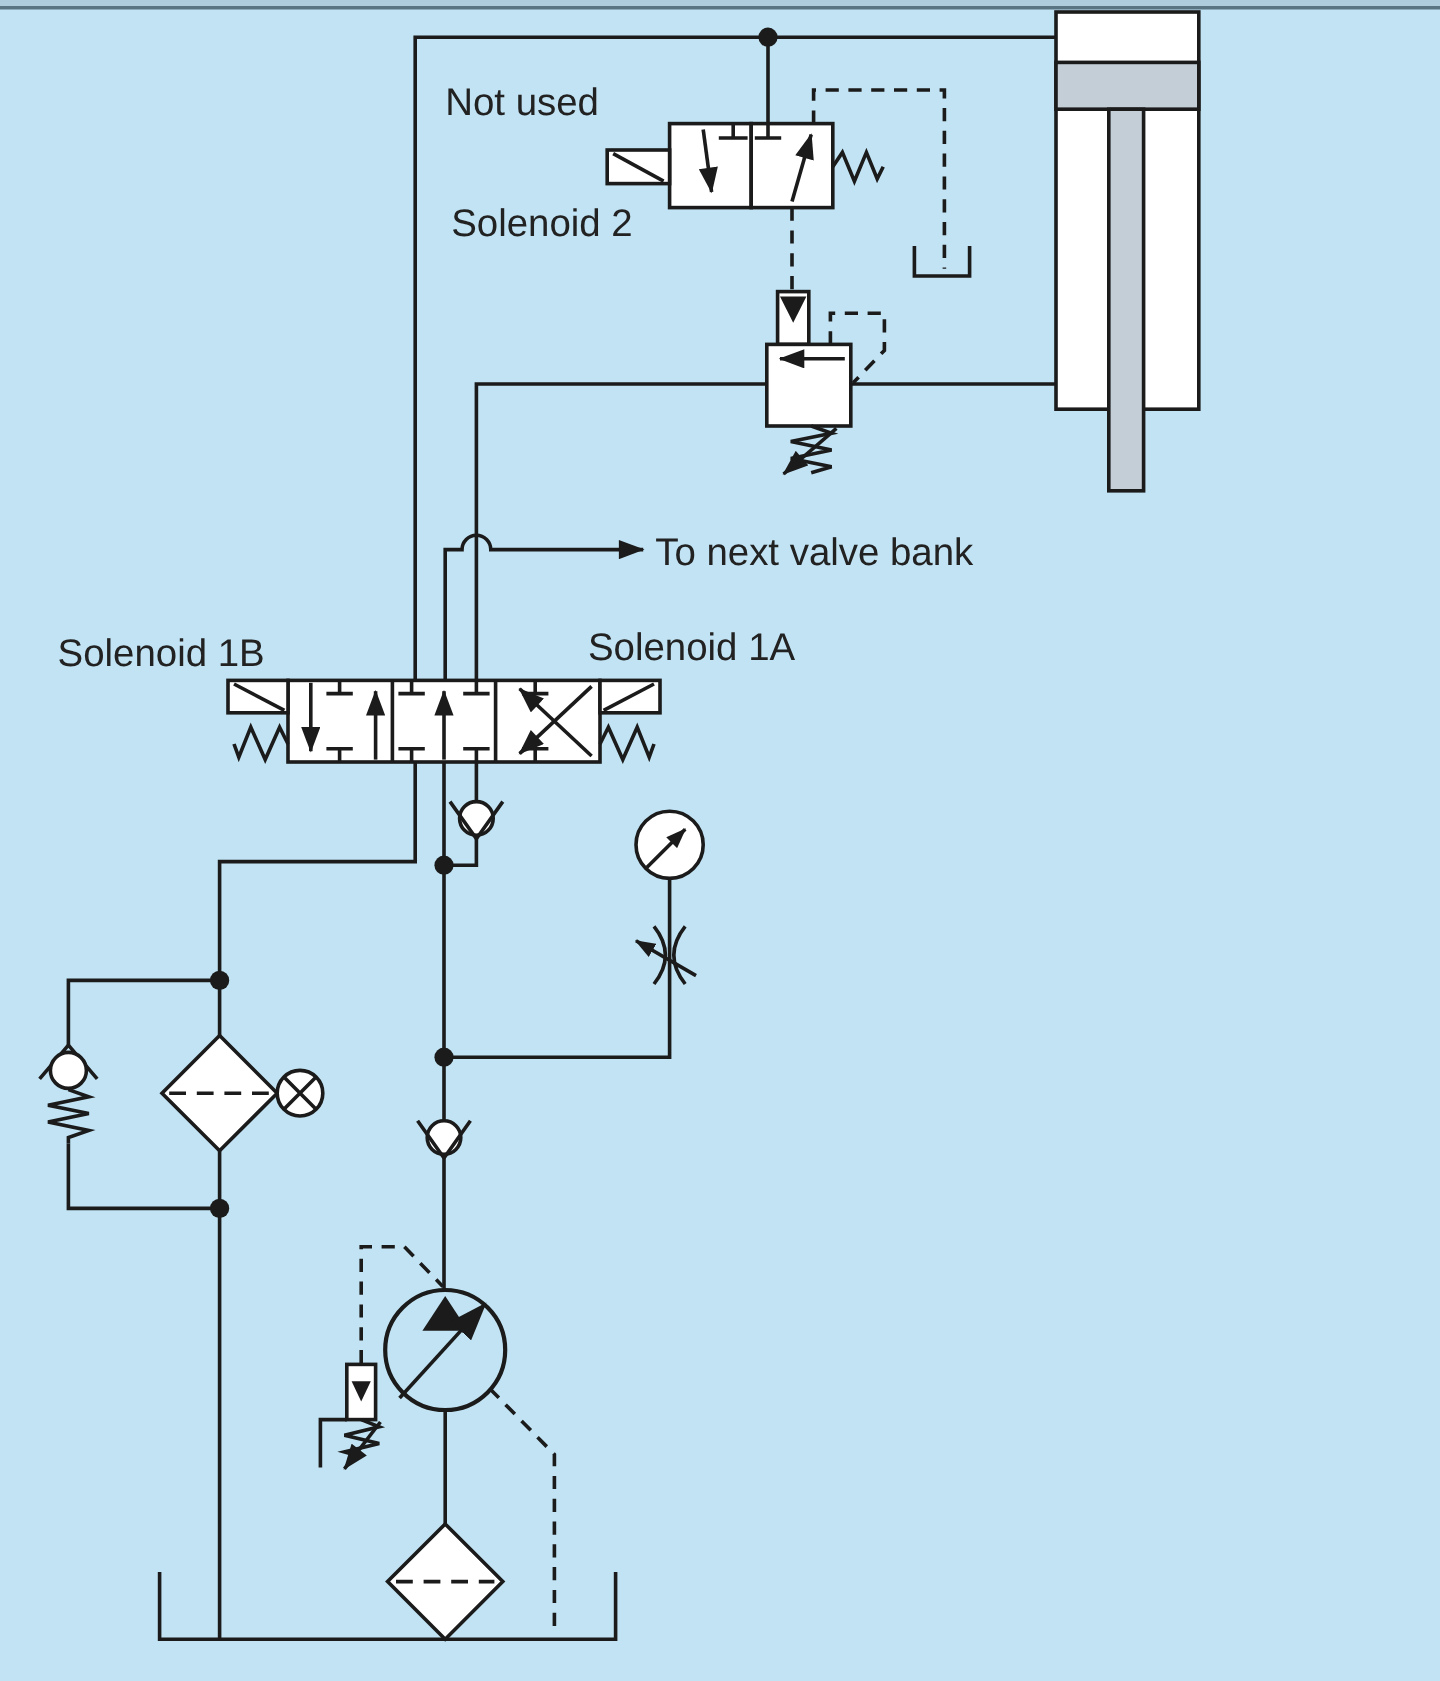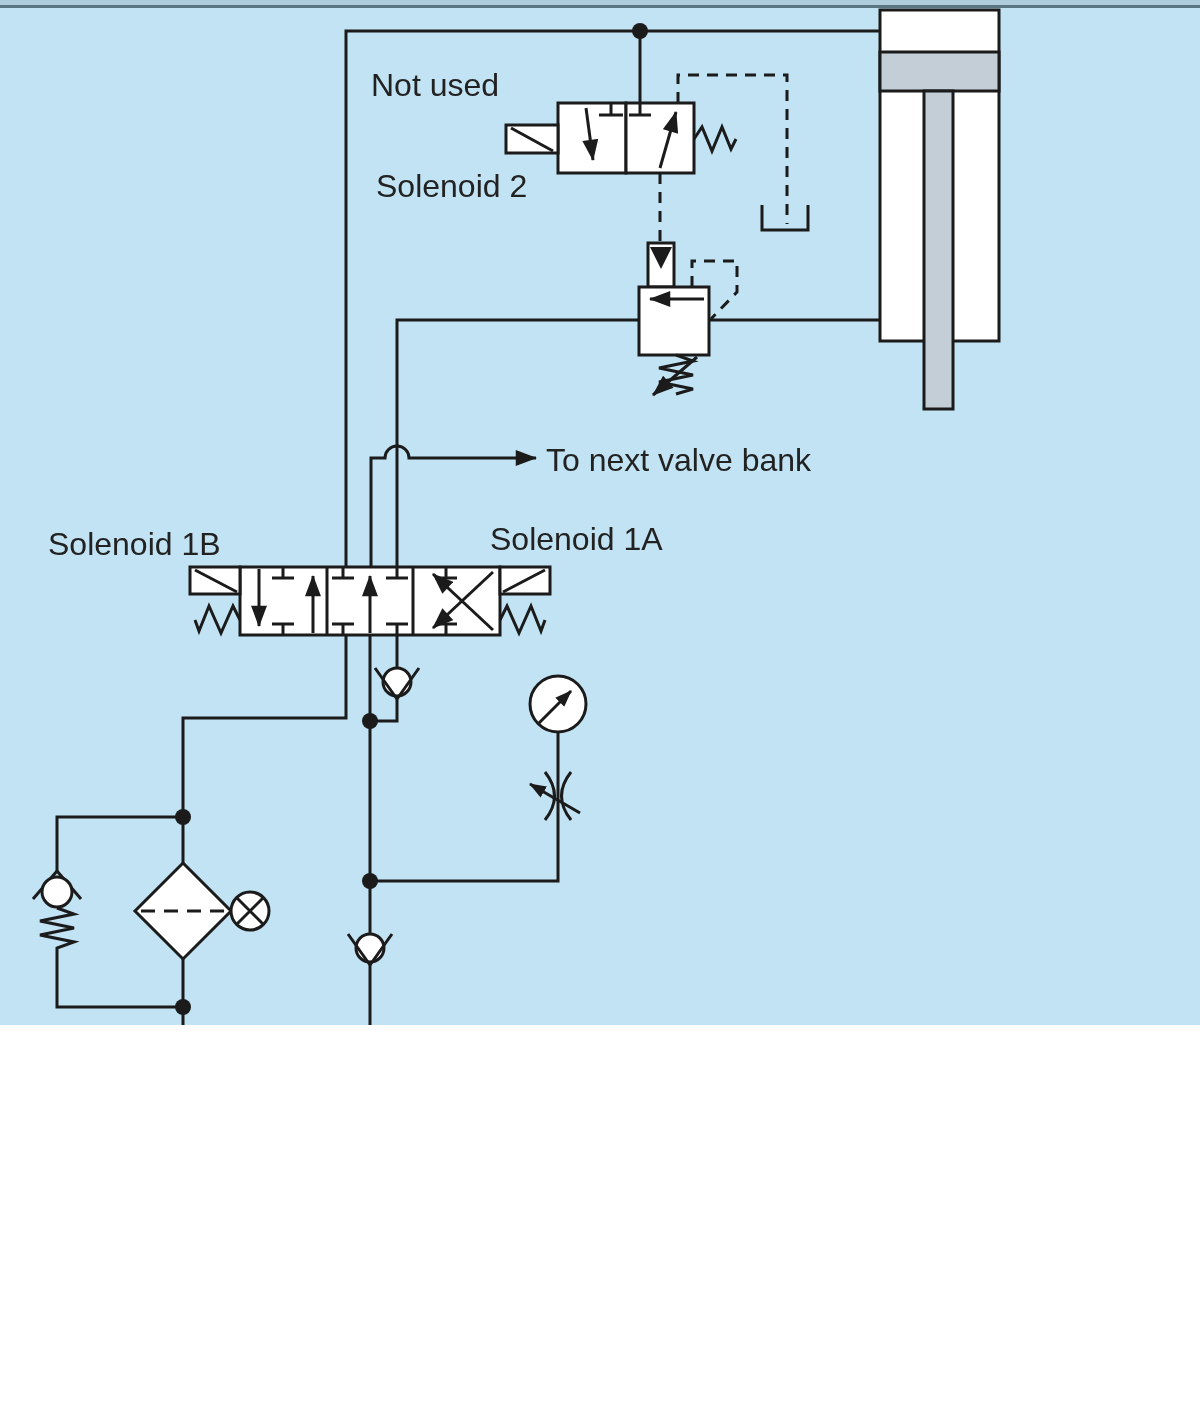--- a/index.html
+++ b/index.html
@@ -1,18 +1,18 @@
 <!DOCTYPE html>
 <html><head>
 <meta charset="utf-8">
 <style>
   html,body{margin:0;padding:0;}
   #stage{
     position:relative;
-    width:1200px;height:1025px;
+    width:1200px;height:1401px;
     background:#c1e3f3;
     overflow:hidden;
     font-family:"Liberation Sans", sans-serif;
   }
   svg{position:absolute;left:0;top:0;}
   .ln{stroke:#1b1b1b;stroke-width:3;fill:none;}
   .lnthick{stroke:#1b1b1b;stroke-width:3.5;fill:none;}
   .dash{stroke:#1b1b1b;stroke-width:3;fill:none;stroke-dasharray:11 8;}
   .box{fill:#ffffff;stroke:#1b1b1b;stroke-width:3;}
   .boxg{fill:#c4ced6;stroke:#1b1b1b;stroke-width:3;}

